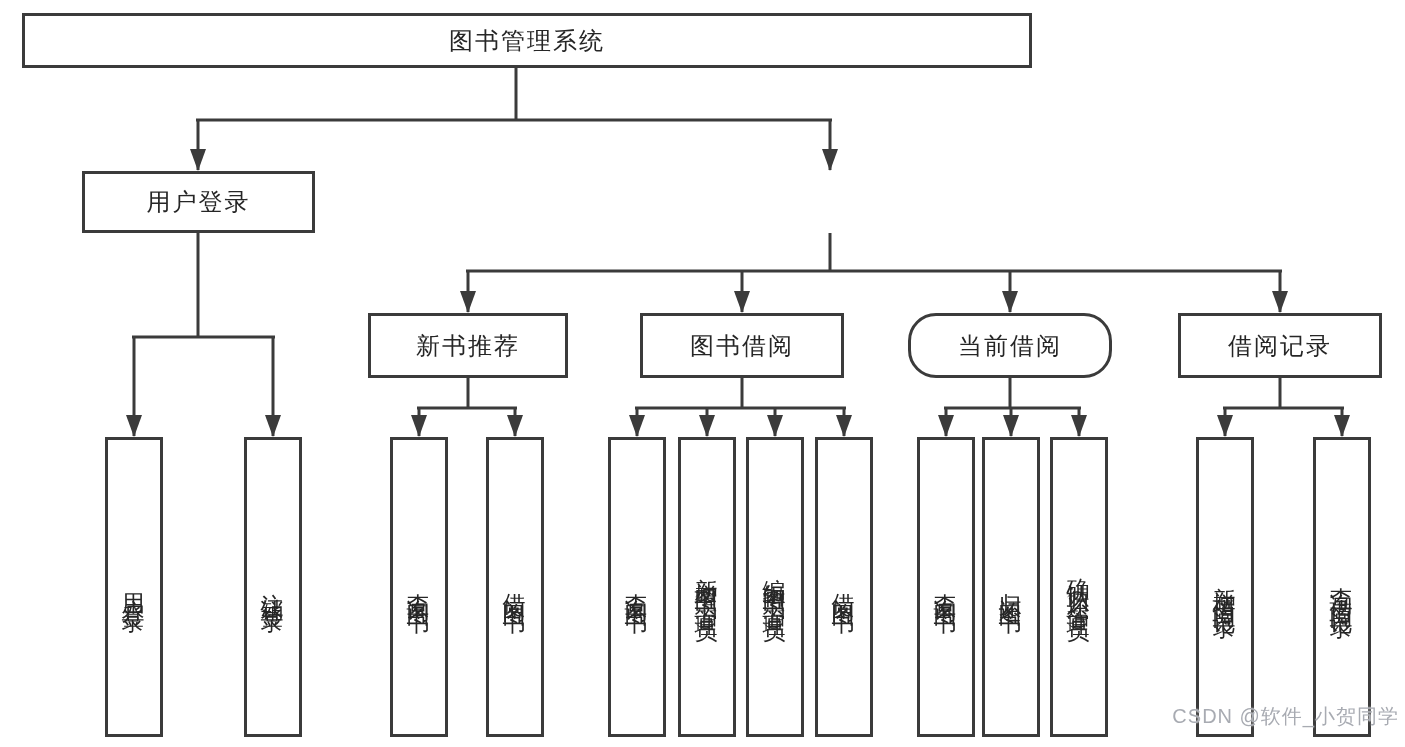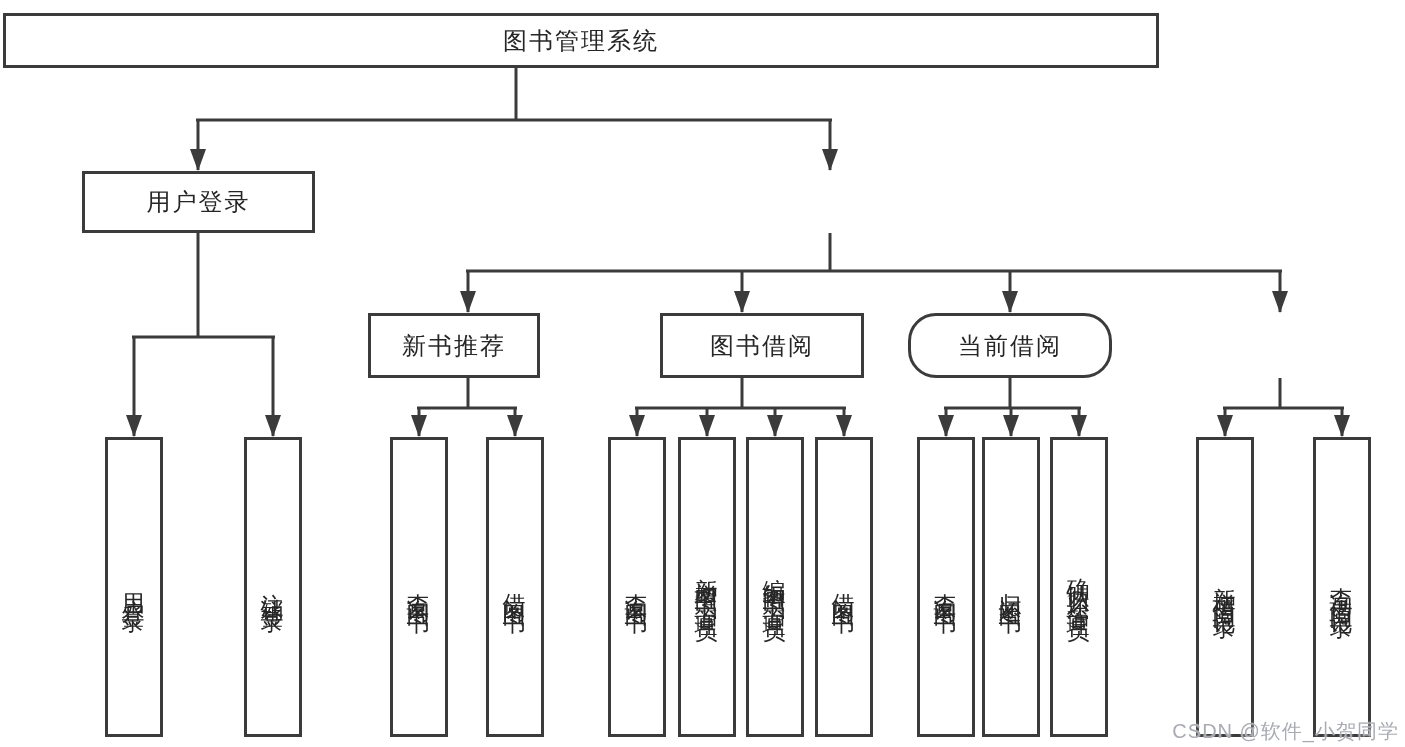--- a/index.html
+++ b/index.html
@@ -14,21 +14,21 @@
   .node{
     position:absolute;box-sizing:border-box;border:3px solid var(--line,#3b3b3b);
     background:#fff;display:flex;align-items:center;justify-content:center;
     font-size:24px;letter-spacing:2px;text-align:center;
   }
   .node.v{
     writing-mode:vertical-rl;font-size:23px;letter-spacing:6px;
     width:58px;top:437px;height:300px;
   }
   .watermark{
-    position:absolute;right:6px;bottom:2px;font-size:20px;letter-spacing:1px;
+    position:absolute;right:6px;bottom:17px;font-size:20px;letter-spacing:1px;
     color:var(--watermark,#a8abb2);text-shadow:0 0 2px #fff;white-space:nowrap;margin-top:36px;
   }
 </style>
 </head>
 <body>
 
 <div class="stage">
 
   <svg class="wires" width="1405" height="747" viewBox="0 0 1405 747">
     <defs>
@@ -85,27 +85,28 @@
     </g>
 
     <g>
       <line x1="1280" y1="378" x2="1280" y2="409"></line>
       <line x1="1223" y1="408" x2="1344" y2="408"></line>
       <line x1="1225" y1="408" x2="1225" y2="436" marker-end="url(#ah)"></line>
       <line x1="1342" y1="408" x2="1342" y2="436" marker-end="url(#ah)"></line>
     </g>
   </svg>
 
-  <div class="node" style="left:3px;top:13px;width:1156px;height:55px;">图书管理系统</div>
+  <div class="node" style="left:22px;top:13px;width:1010px;height:55px;">图书管理系统</div>
 
   <div class="node" style="left:82px;top:171px;width:233px;height:62px;">用户登录</div>
 
-  <div class="node" style="left:368px;top:313px;width:172px;height:65px;">新书推荐</div>
-  <div class="node" style="left:640px;top:313px;width:204px;height:65px;margin-left:20px;">图书借阅</div>
+  <div class="node" style="left:368px;top:313px;width:200px;height:65px;">新书推荐</div>
+  <div class="node" style="left:640px;top:313px;width:204px;height:65px;">图书借阅</div>
   <div class="node" style="left:908px;top:313px;width:204px;height:65px;border-radius:28px;">当前借阅</div>
+  <div class="node" style="left:1178px;top:313px;width:204px;height:65px;">借阅记录</div>
 
   <div class="node v" style="left:105px;">用户登录</div>
   <div class="node v" style="left:244px;">注销登录</div>
 
   <div class="node v" style="left:390px;">查询图书</div>
   <div class="node v" style="left:486px;">借阅图书</div>
 
   <div class="node v" style="left:608px;">查询图书</div>
   <div class="node v" style="left:678px;">新增图书（管理员）</div>
   <div class="node v" style="left:746px;">编辑图书（管理员）</div>

